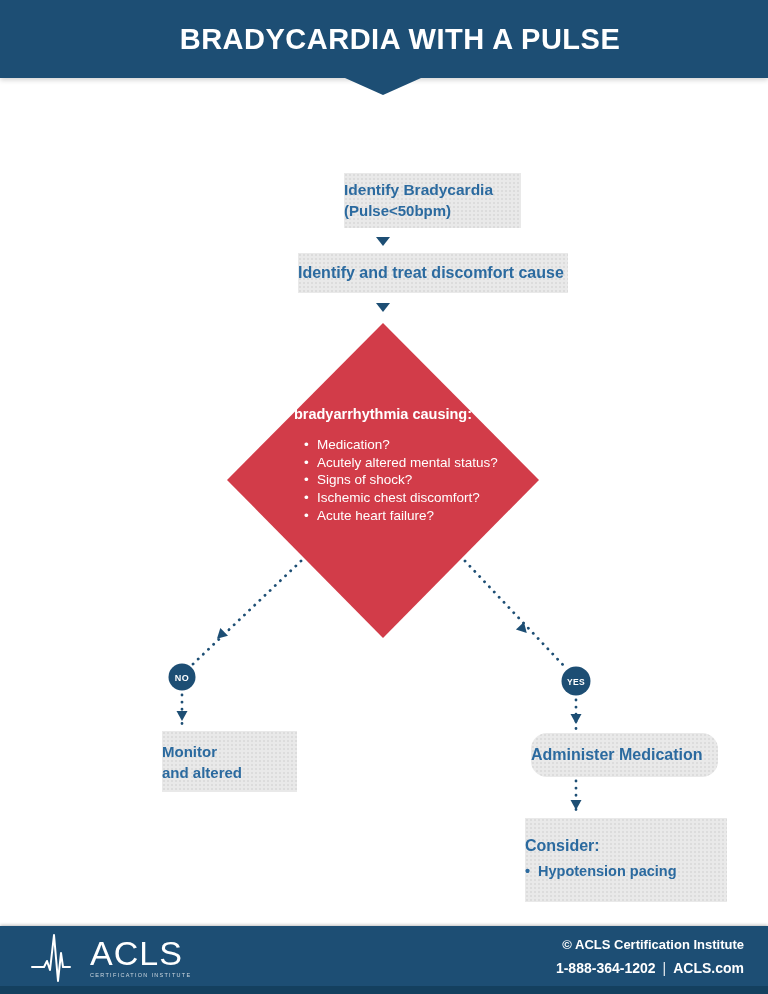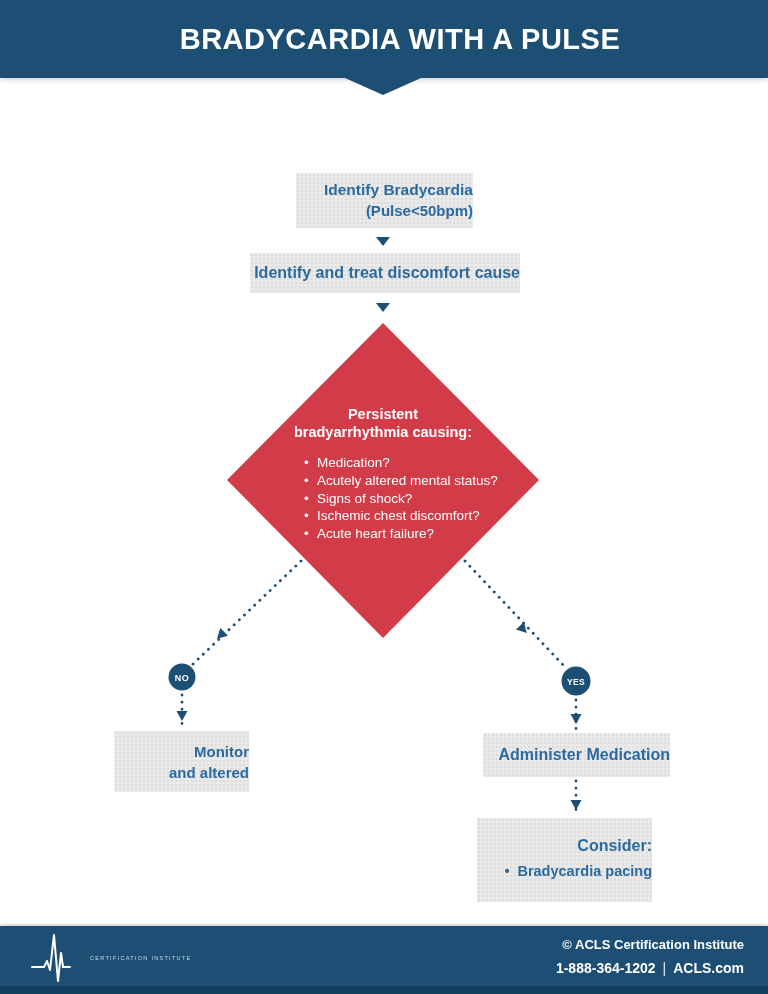--- a/index.html
+++ b/index.html
@@ -38,28 +38,28 @@
   
   .flow { position: absolute; top: 0; left: 0; width: 768px; height: 994px; }
   .connectors { position: absolute; top: 0; left: 0; z-index: 1; }
 
   .box {
     position: absolute; z-index: 2;
     background-color: #e9e9e9;
     background-image: radial-gradient(#dcdcdc 1px, rgba(0,0,0,0) 1px);
     background-size: 4px 4px;
     color: #2b6a9f; font-weight: bold; text-align: center;
-    display: flex; flex-direction: column; align-items: flex-end; justify-content: center;
+    display: flex; flex-direction: column; align-items: flex-start; justify-content: center; margin-left: 48px;
   }
   .box-step1      { left: 296px; top: 173px; width: 177px; height: 55px; font-size: 15.5px; line-height: 1.35; }
   .box-step1 .sub { font-size: 15px; }
   .box-step2      { left: 250px; top: 253px; width: 270px; height: 40px; font-size: 16px; }
   .box-monitor    { left: 114px; top: 731px; width: 135px; height: 61px; font-size: 15px; line-height: 1.4; }
-  .box-administer { left: 483px; top: 733px; width: 187px; height: 44px; font-size: 16px; }
-  .box-consider   { left: 477px; top: 818px; width: 175px; height: 84px; font-size: 16px; }
+  .box-administer { left: 483px; top: 733px; width: 187px; height: 44px; font-size: 16px; border-radius: 16px; }
+  .box-consider   { left: 477px; top: 818px; width: 202px; height: 84px; font-size: 16px; }
 
   .consider-list {
     list-style: none; margin: 5px 0 0; padding: 0;
     font-size: 14.5px; line-height: 1.55; text-align: left;
   }
   .consider-list li { position: relative; padding-left: 13px; }
   .consider-list li::before { content: "\2022"; position: absolute; left: 0; }
 
   
   .diamond-text {
@@ -147,21 +147,20 @@
       <div>Identify Bradycardia</div>
       <div class="sub">(Pulse&lt;50bpm)</div>
     </div>
 
     <div class="box box-step2">
       <span>Identify and treat discomfort cause</span>
     </div>
 
     <div class="diamond-text">
       <div class="diamond-heading">
-        <div>Persistent</div>
         <div>bradyarrhythmia causing:</div>
       </div>
       <ul class="diamond-bullets">
         <li>Medication?</li>
         <li>Acutely altered mental status?</li>
         <li>Signs of shock?</li>
         <li>Ischemic chest discomfort?</li>
         <li>Acute heart failure?</li>
       </ul>
     </div>
@@ -171,32 +170,33 @@
       <div>and altered</div>
     </div>
 
     <div class="box box-administer">
       <span>Administer Medication</span>
     </div>
 
     <div class="box box-consider">
       <div>Consider:</div>
       <ul class="consider-list">
-        <li>Bradycardia pacing</li>
+        <li>Hypotension pacing</li>
       </ul>
     </div>
 
   </main>
 
   <footer class="footer">
     <div class="logo">
       <svg width="58" height="58" viewBox="0 0 58 58">
         <polyline points="2,40 14,40 17,34 20,43 24,8 28,54 31,26 33,40 40,40" fill="none" stroke="#ffffff" stroke-width="2" stroke-linejoin="round" stroke-linecap="round"></polyline>
       </svg>
       <div class="logo-textwrap">
+        <div class="logo-text">ACLS</div>
         <div class="logo-sub">CERTIFICATION  INSTITUTE</div>
       </div>
     </div>
     <div class="footer-right">
       <div class="footer-line1">© ACLS Certification Institute</div>
       <div class="footer-line2">
         <span>1-888-364-1202</span><span class="footer-sep">|</span><span>ACLS.com</span>
       </div>
     </div>
   </footer>

